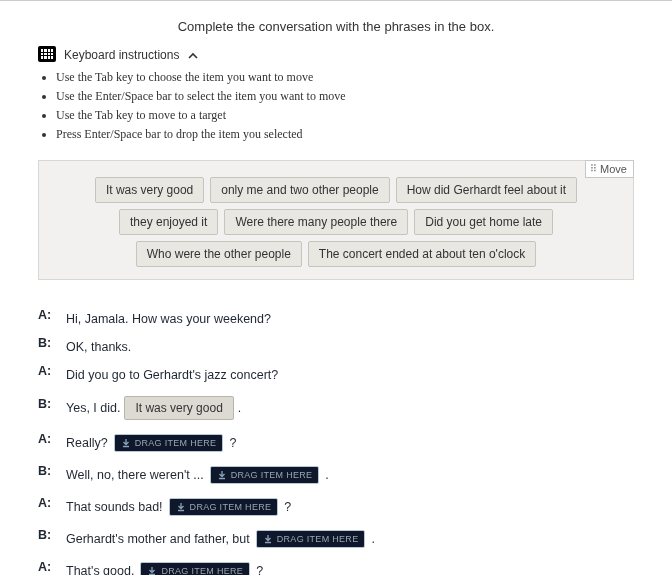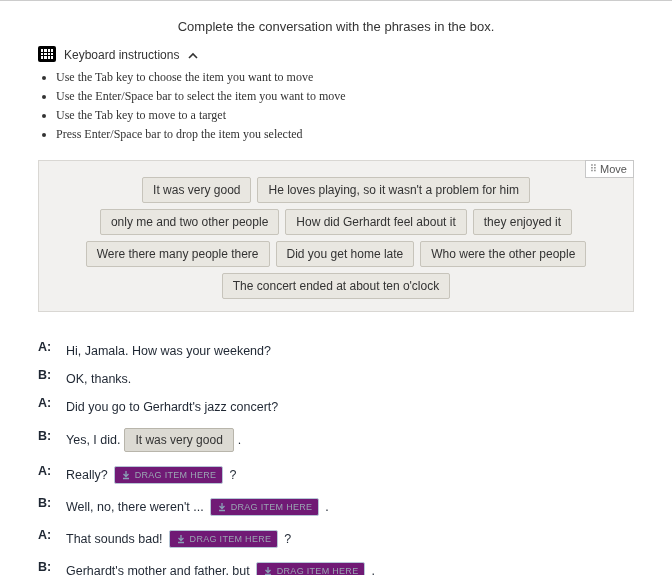--- a/index.html
+++ b/index.html
@@ -112,21 +112,21 @@
     font-weight: bold;
     width: 18px;
     color: #1f2733;
     flex-shrink: 0;
   }
   .drop {
     display: inline-flex;
     align-items: center;
     gap: 4px;
     border: 1px solid #b7c7d6;
-    background: #701a75;
+    background: #0f172a;
     padding: 3px 6px;
     font-size: 9px;
     letter-spacing: 0.3px;
     color: #9aa6b2;
     border-radius: 2px;
     vertical-align: middle;
     margin: 0 2px;
   }
   .drop .dicon {
     width: 10px; height: 10px;
@@ -174,21 +174,20 @@
       <li>Press Enter/Space bar to drop the item you selected</li>
     </ul>
 
   <div class="pool-wrap">
     <div class="move-btn">
       <span class="move-icon">⠿</span>
       <span>Move</span>
     </div>
     <div class="chips" id="chips">
         <div class="chip">It was very good</div>
-        <div class="chip">He loves playing, so it wasn't a problem for him</div>
         <div class="chip">only me and two other people</div>
         <div class="chip">How did Gerhardt feel about it</div>
         <div class="chip">they enjoyed it</div>
         <div class="chip">Were there many people there</div>
         <div class="chip">Did you get home late</div>
         <div class="chip">Who were the other people</div>
         <div class="chip">The concert ended at about ten o'clock</div>
       </div>
   </div>
 

